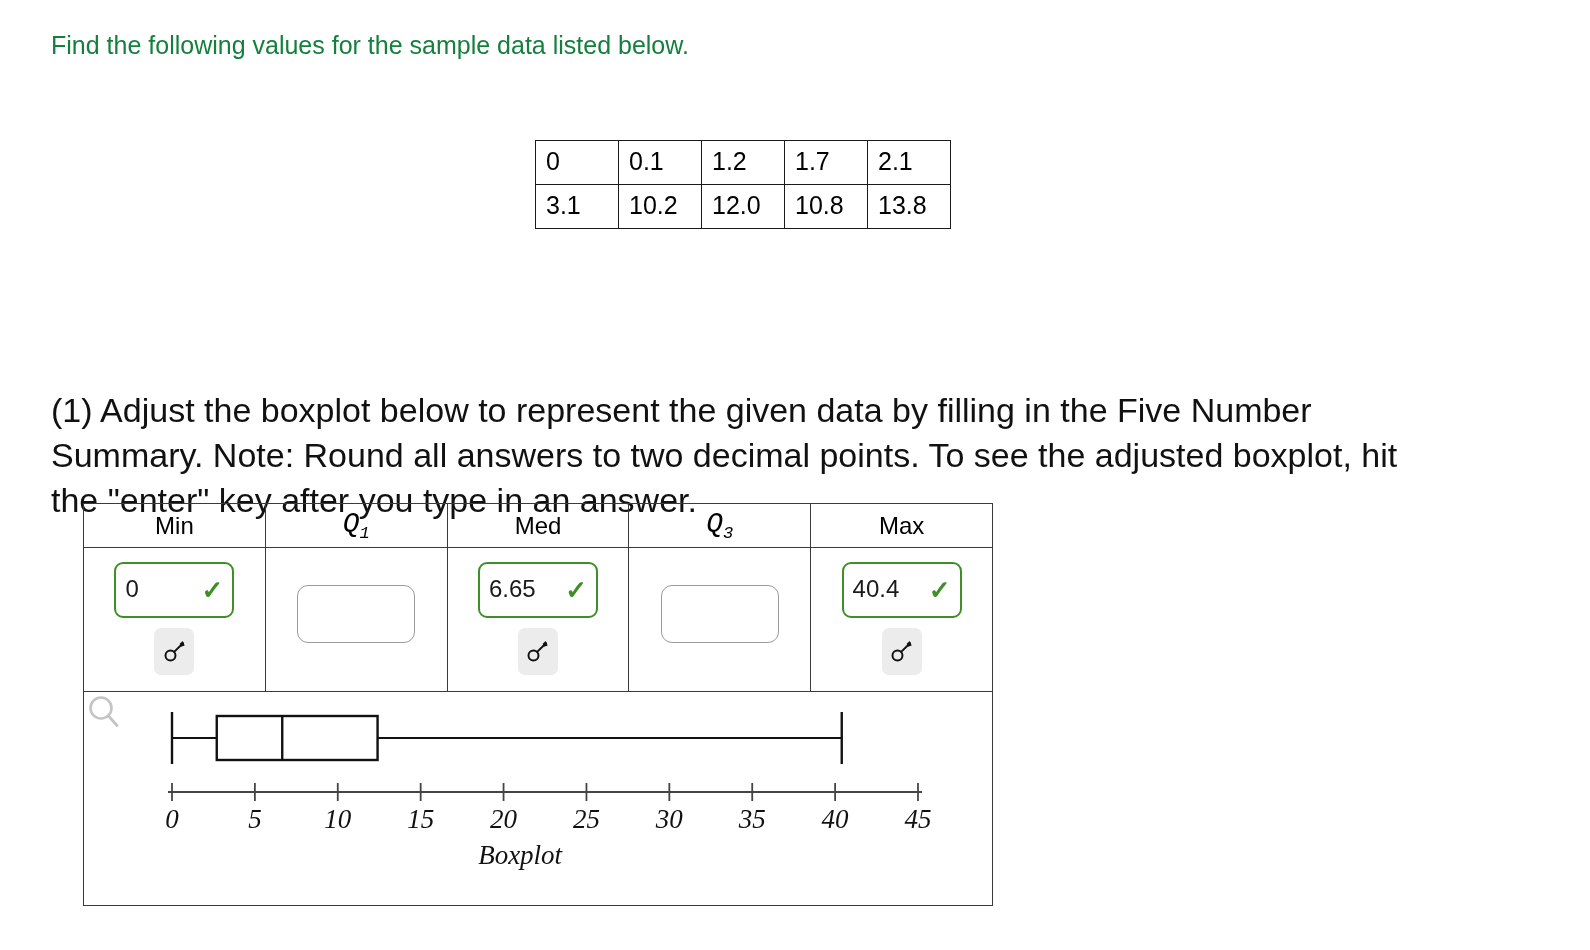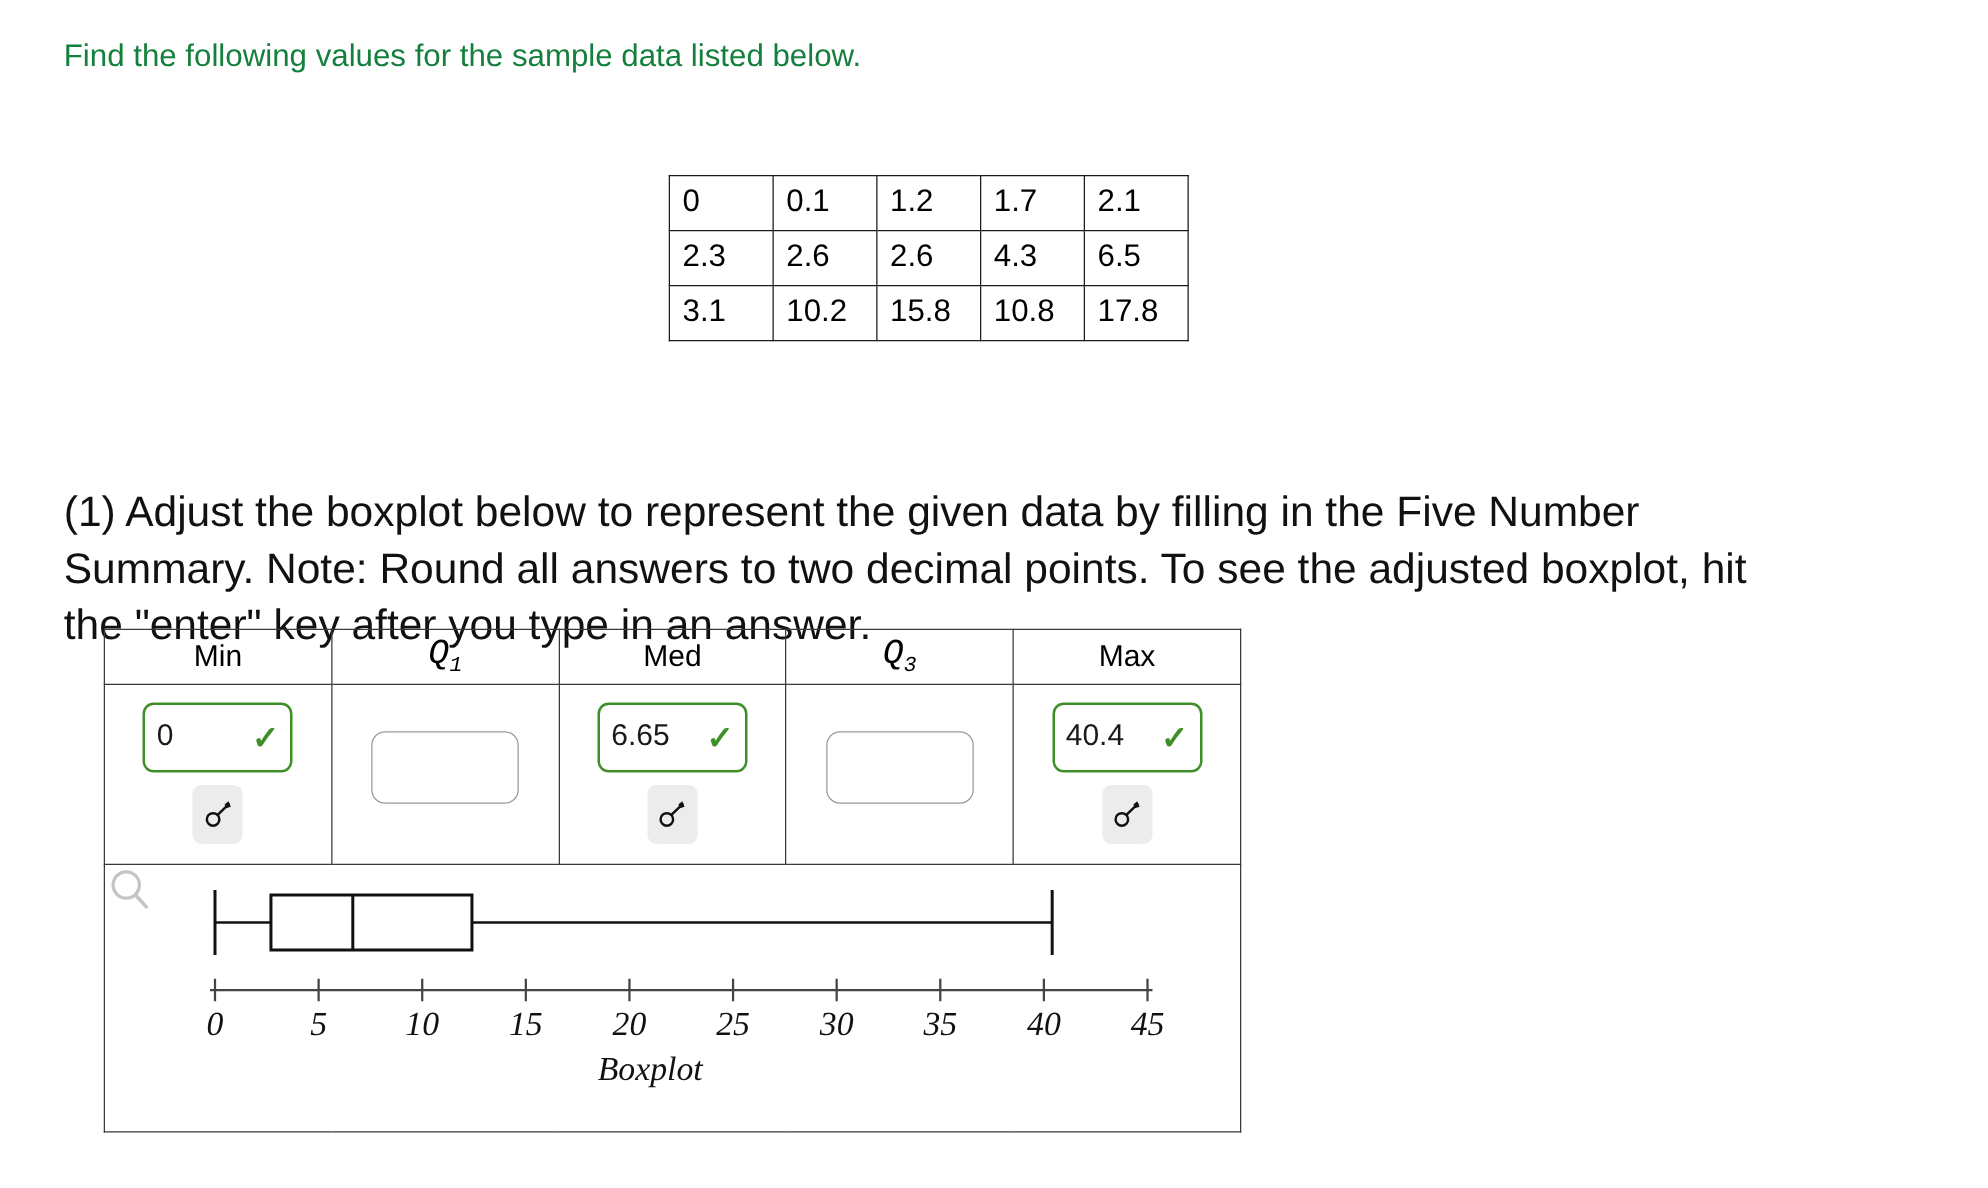--- a/index.html
+++ b/index.html
@@ -203,32 +203,25 @@
   <table class="data-table">
     <tbody id="data-table-body">
         <tr>
           <td>0</td>
           <td>0.1</td>
           <td>1.2</td>
           <td>1.7</td>
           <td>2.1</td>
         </tr>
         <tr>
-          <td>2.3</td>
-          <td>2.6</td>
-          <td>2.6</td>
-          <td>4.3</td>
-          <td>6.5</td>
-        </tr>
-        <tr>
           <td>3.1</td>
           <td>10.2</td>
-          <td>15.8</td>
+          <td>12.0</td>
           <td>10.8</td>
-          <td>17.8</td>
+          <td>13.8</td>
         </tr>
       </tbody>
   </table>
 </div>
 
 <div class="question">(1) Adjust the boxplot below to represent the given data by filling in the Five Number Summary.  Note: Round all answers to two decimal points.  To see the adjusted boxplot, hit the "enter" key after you type in an answer.</div>
 
 <div class="fns-wrap">
   <table class="fns">
     <thead>

